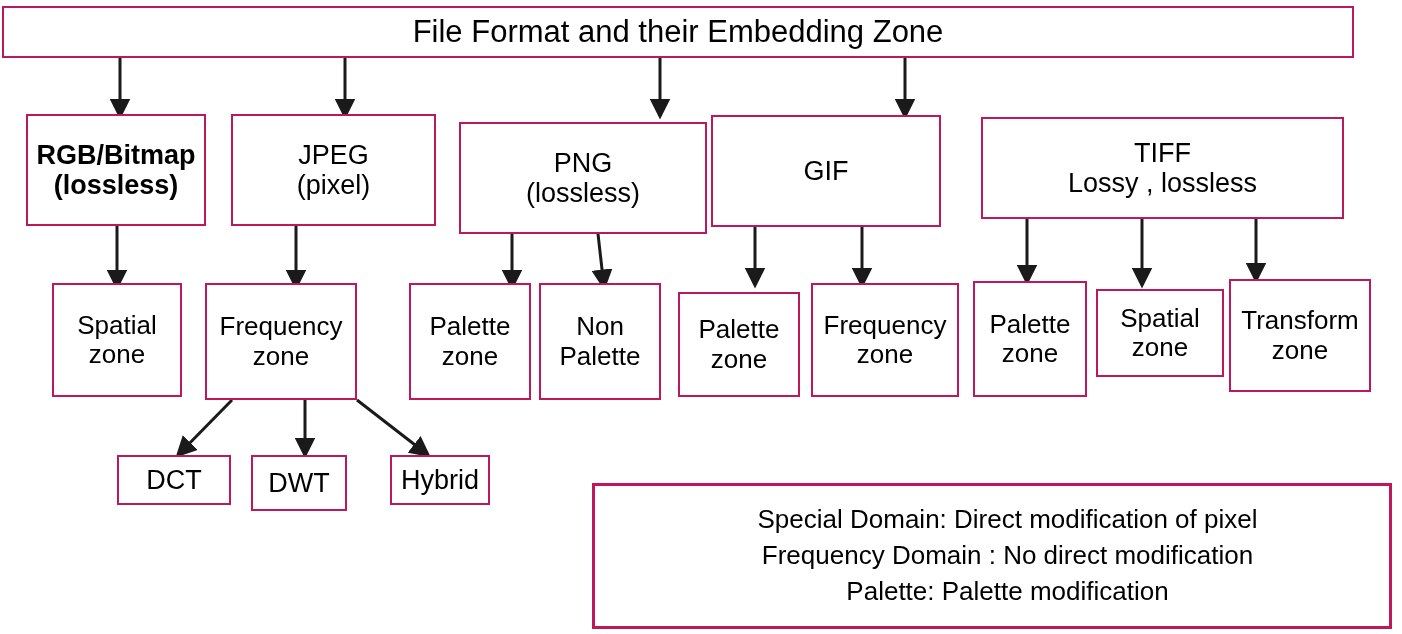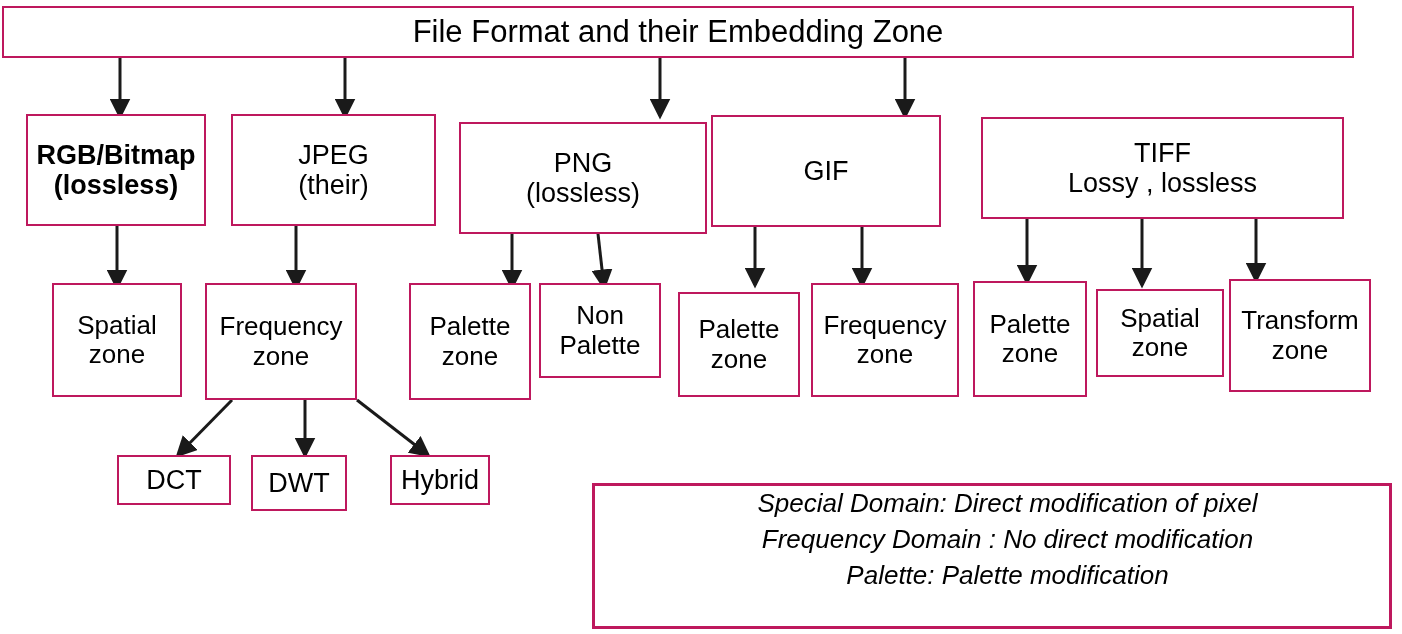--- a/index.html
+++ b/index.html
@@ -34,24 +34,23 @@
     white-space: nowrap;
   }
   .title-box {
     font-size: 31px;
     border-width: 2px;
   }
   .fmt-box { font-size: 27px; }
   .zone-box { font-size: 26px; }
   .leaf-box { font-size: 27px; }
   .legend-box {
-    font-style: italic;
     font-size: 26px;
     align-items: center;
-    justify-content: flex-start;
+    justify-content: center;
     line-height: 1.38;
     border-width: 3px;
     padding-left: 31px;
   }
   .legend-box .line { text-align: left; }
   svg.conn {
     position: absolute;
     left: 0;
     top: 0;
     width: 1402px;
@@ -98,21 +97,21 @@
     <span class="line">File Format and their Embedding Zone</span>
   </div>
 
   <div class="box fmt-box" style="left:26px; top:114px; width:180px; height:112px;font-weight:bold;">
     <span class="line">RGB/Bitmap</span>
     <span class="line">(lossless)</span>
   </div>
 
   <div class="box fmt-box" style="left:231px; top:114px; width:205px; height:112px;">
     <span class="line">JPEG</span>
-    <span class="line">(their)</span>
+    <span class="line">(pixel)</span>
   </div>
 
   <div class="box fmt-box" style="left:459px; top:114px; width:248px; height:112px;margin-top:8px;">
     <span class="line">PNG</span>
     <span class="line">(lossless)</span>
   </div>
 
   <div class="box fmt-box" style="left:711px; top:115px; width:230px; height:112px;">
     <span class="line">GIF</span>
   </div>
@@ -130,21 +129,21 @@
   <div class="box zone-box" style="left:205px; top:283px; width:152px; height:117px;">
     <span class="line">Frequency</span>
     <span class="line">zone</span>
   </div>
 
   <div class="box zone-box" style="left:409px; top:283px; width:122px; height:117px;">
     <span class="line">Palette</span>
     <span class="line">zone</span>
   </div>
 
-  <div class="box zone-box" style="left:539px; top:283px; width:122px; height:95px;text-align:right;">
+  <div class="box zone-box" style="left:539px; top:283px; width:122px; height:117px;text-align:right;">
     <span class="line">Non</span>
     <span class="line">Palette</span>
   </div>
 
   <div class="box zone-box" style="left:678px; top:292px; width:122px; height:105px;">
     <span class="line">Palette</span>
     <span class="line">zone</span>
   </div>
 
   <div class="box zone-box" style="left:811px; top:283px; width:148px; height:114px;">

